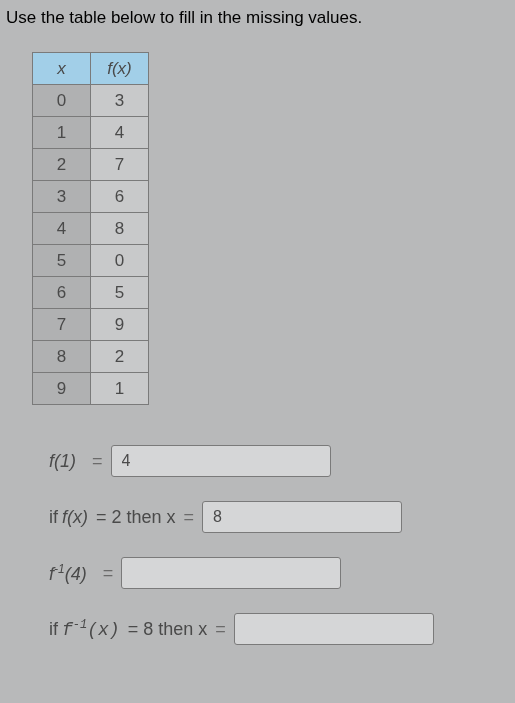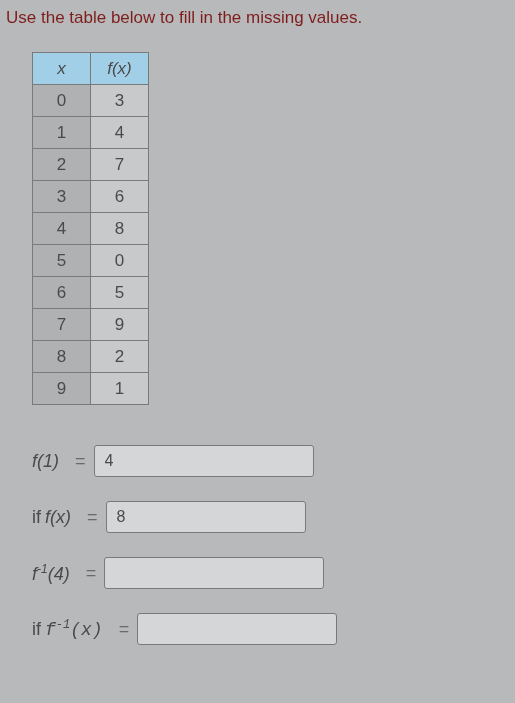--- a/index.html
+++ b/index.html
@@ -7,21 +7,21 @@
       font-family: -apple-system, BlinkMacSystemFont, 'Segoe UI', Arial, sans-serif;
       background: #b8b9ba;
       width: 515px;
       height: 703px;
       padding: 8px 0 0 4px;
       color: #4a4a4a;
       font-size: 16px;
     }
     .instruction {
       font-size: 17px;
-      color: #7f1d1d;
+      color: #000000;
       margin-bottom: 24px;
       padding-left: 2px;
     }
     .table-wrap { margin-left: 28px; margin-bottom: 40px; }
     table {
       border-collapse: collapse;
       background: #c8c9ca;
     }
     th, td {
       border: 1px solid #7a7a7a;
@@ -32,21 +32,21 @@
       color: #4a4a4a;
     }
     th {
       background: #a2cfe8;
       font-weight: normal;
       font-style: italic;
     }
     th.fx { font-style: italic; }
     td.xcol { background: #b0b1b2; }
     td.fcol { background: #c8c9ca; }
-    .questions { margin-left: 28px; }
+    .questions { margin-left: 45px; }
     .qrow {
       display: flex;
       align-items: center;
       margin-bottom: 24px;
       font-size: 18px;
       color: #4a4a4a;
     }
     .qrow .label { margin-right: 8px; font-style: italic; }
     .eq { margin: 0 8px; color: #6a6a6a; }
     input.answer {
@@ -124,30 +124,32 @@
 
   <div class="qrow">
     <span class="label">f(1)</span>
     <span class="eq">=</span>
     <input class="answer w-long" value="4" style="">
   </div>
 
   <div class="qrow">
     <span>if </span>
     <span class="label" style="margin-left:4px;">f(x)</span>
+    <span> = 2 then x</span>
     <span class="eq">=</span>
     <input class="answer w-mid" value="8" style="">
   </div>
 
   <div class="qrow">
     <span class="label">f<span class="sup">-1</span>(4)</span>
     <span class="eq">=</span>
     <input class="answer w-long" value="" style="">
   </div>
 
   <div class="qrow">
     <span>if </span>
     <span class="label" style="margin-left:4px;font-family:Liberation Mono, monospace;">f<span class="sup">-1</span>(x)</span>
+    <span> = 8 then x</span>
     <span class="eq">=</span>
     <input class="answer w-mid" value="" style="">
   </div>
 
 </div>
 
 </body></html>

